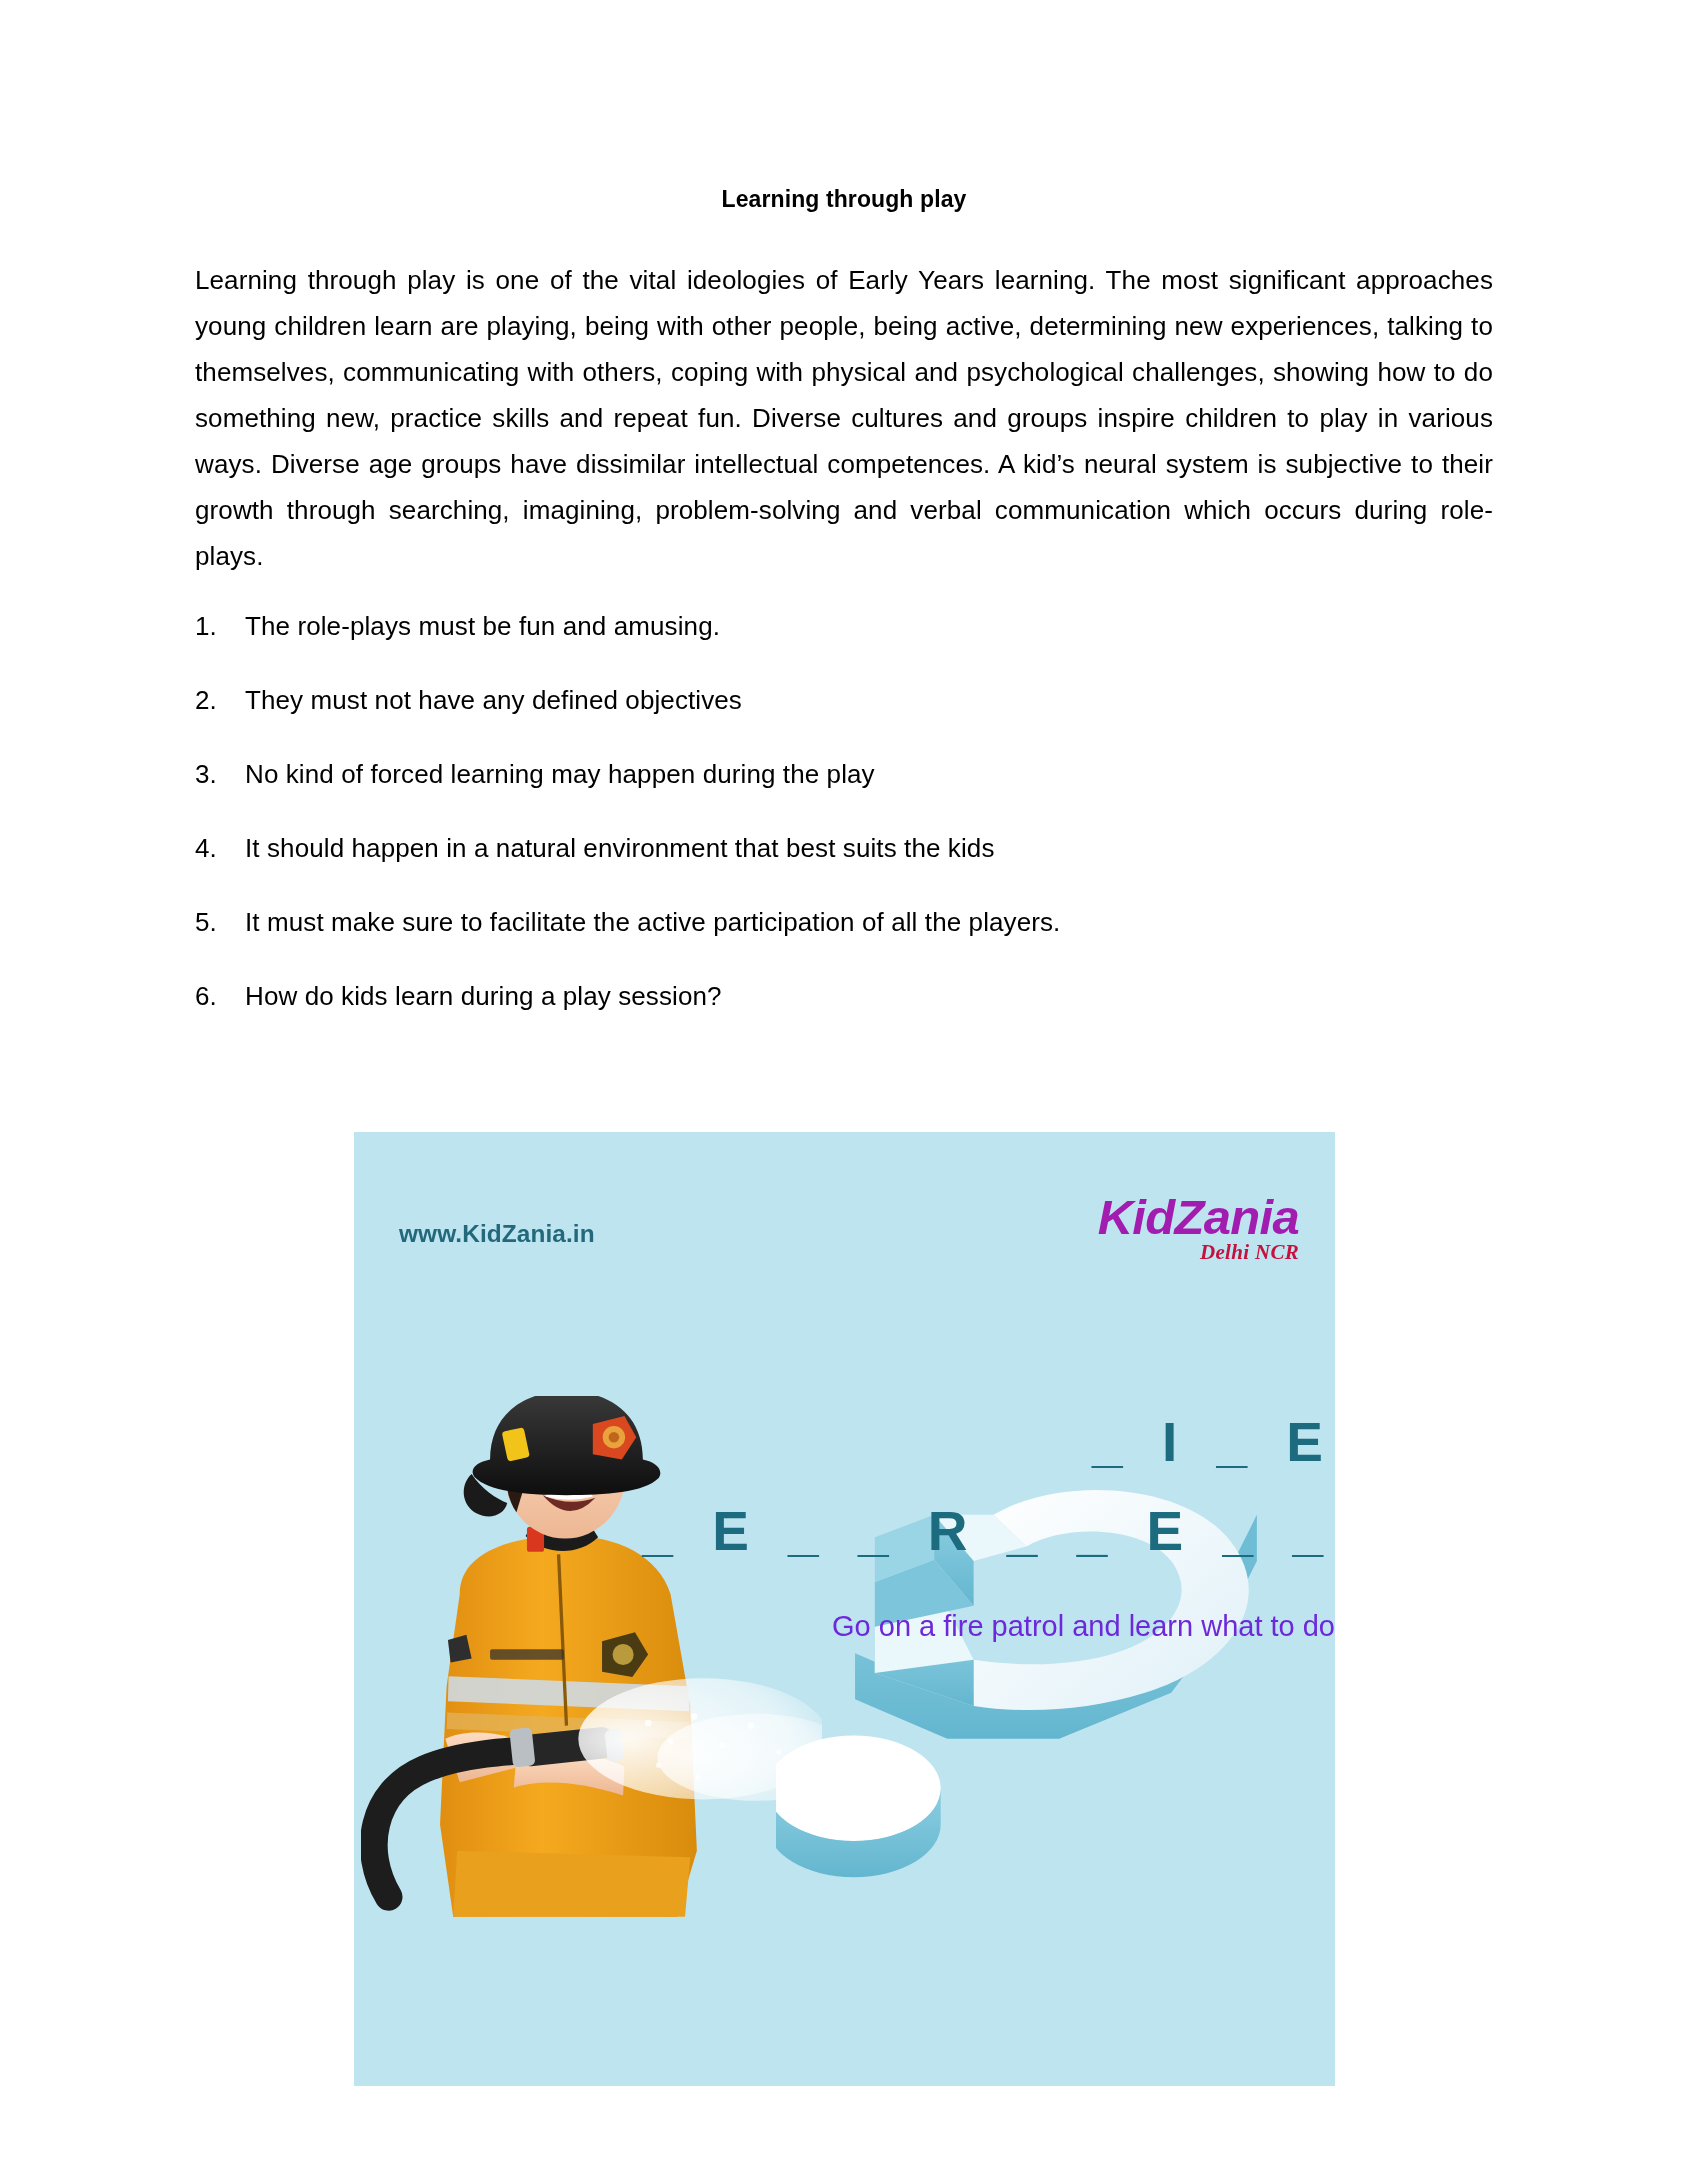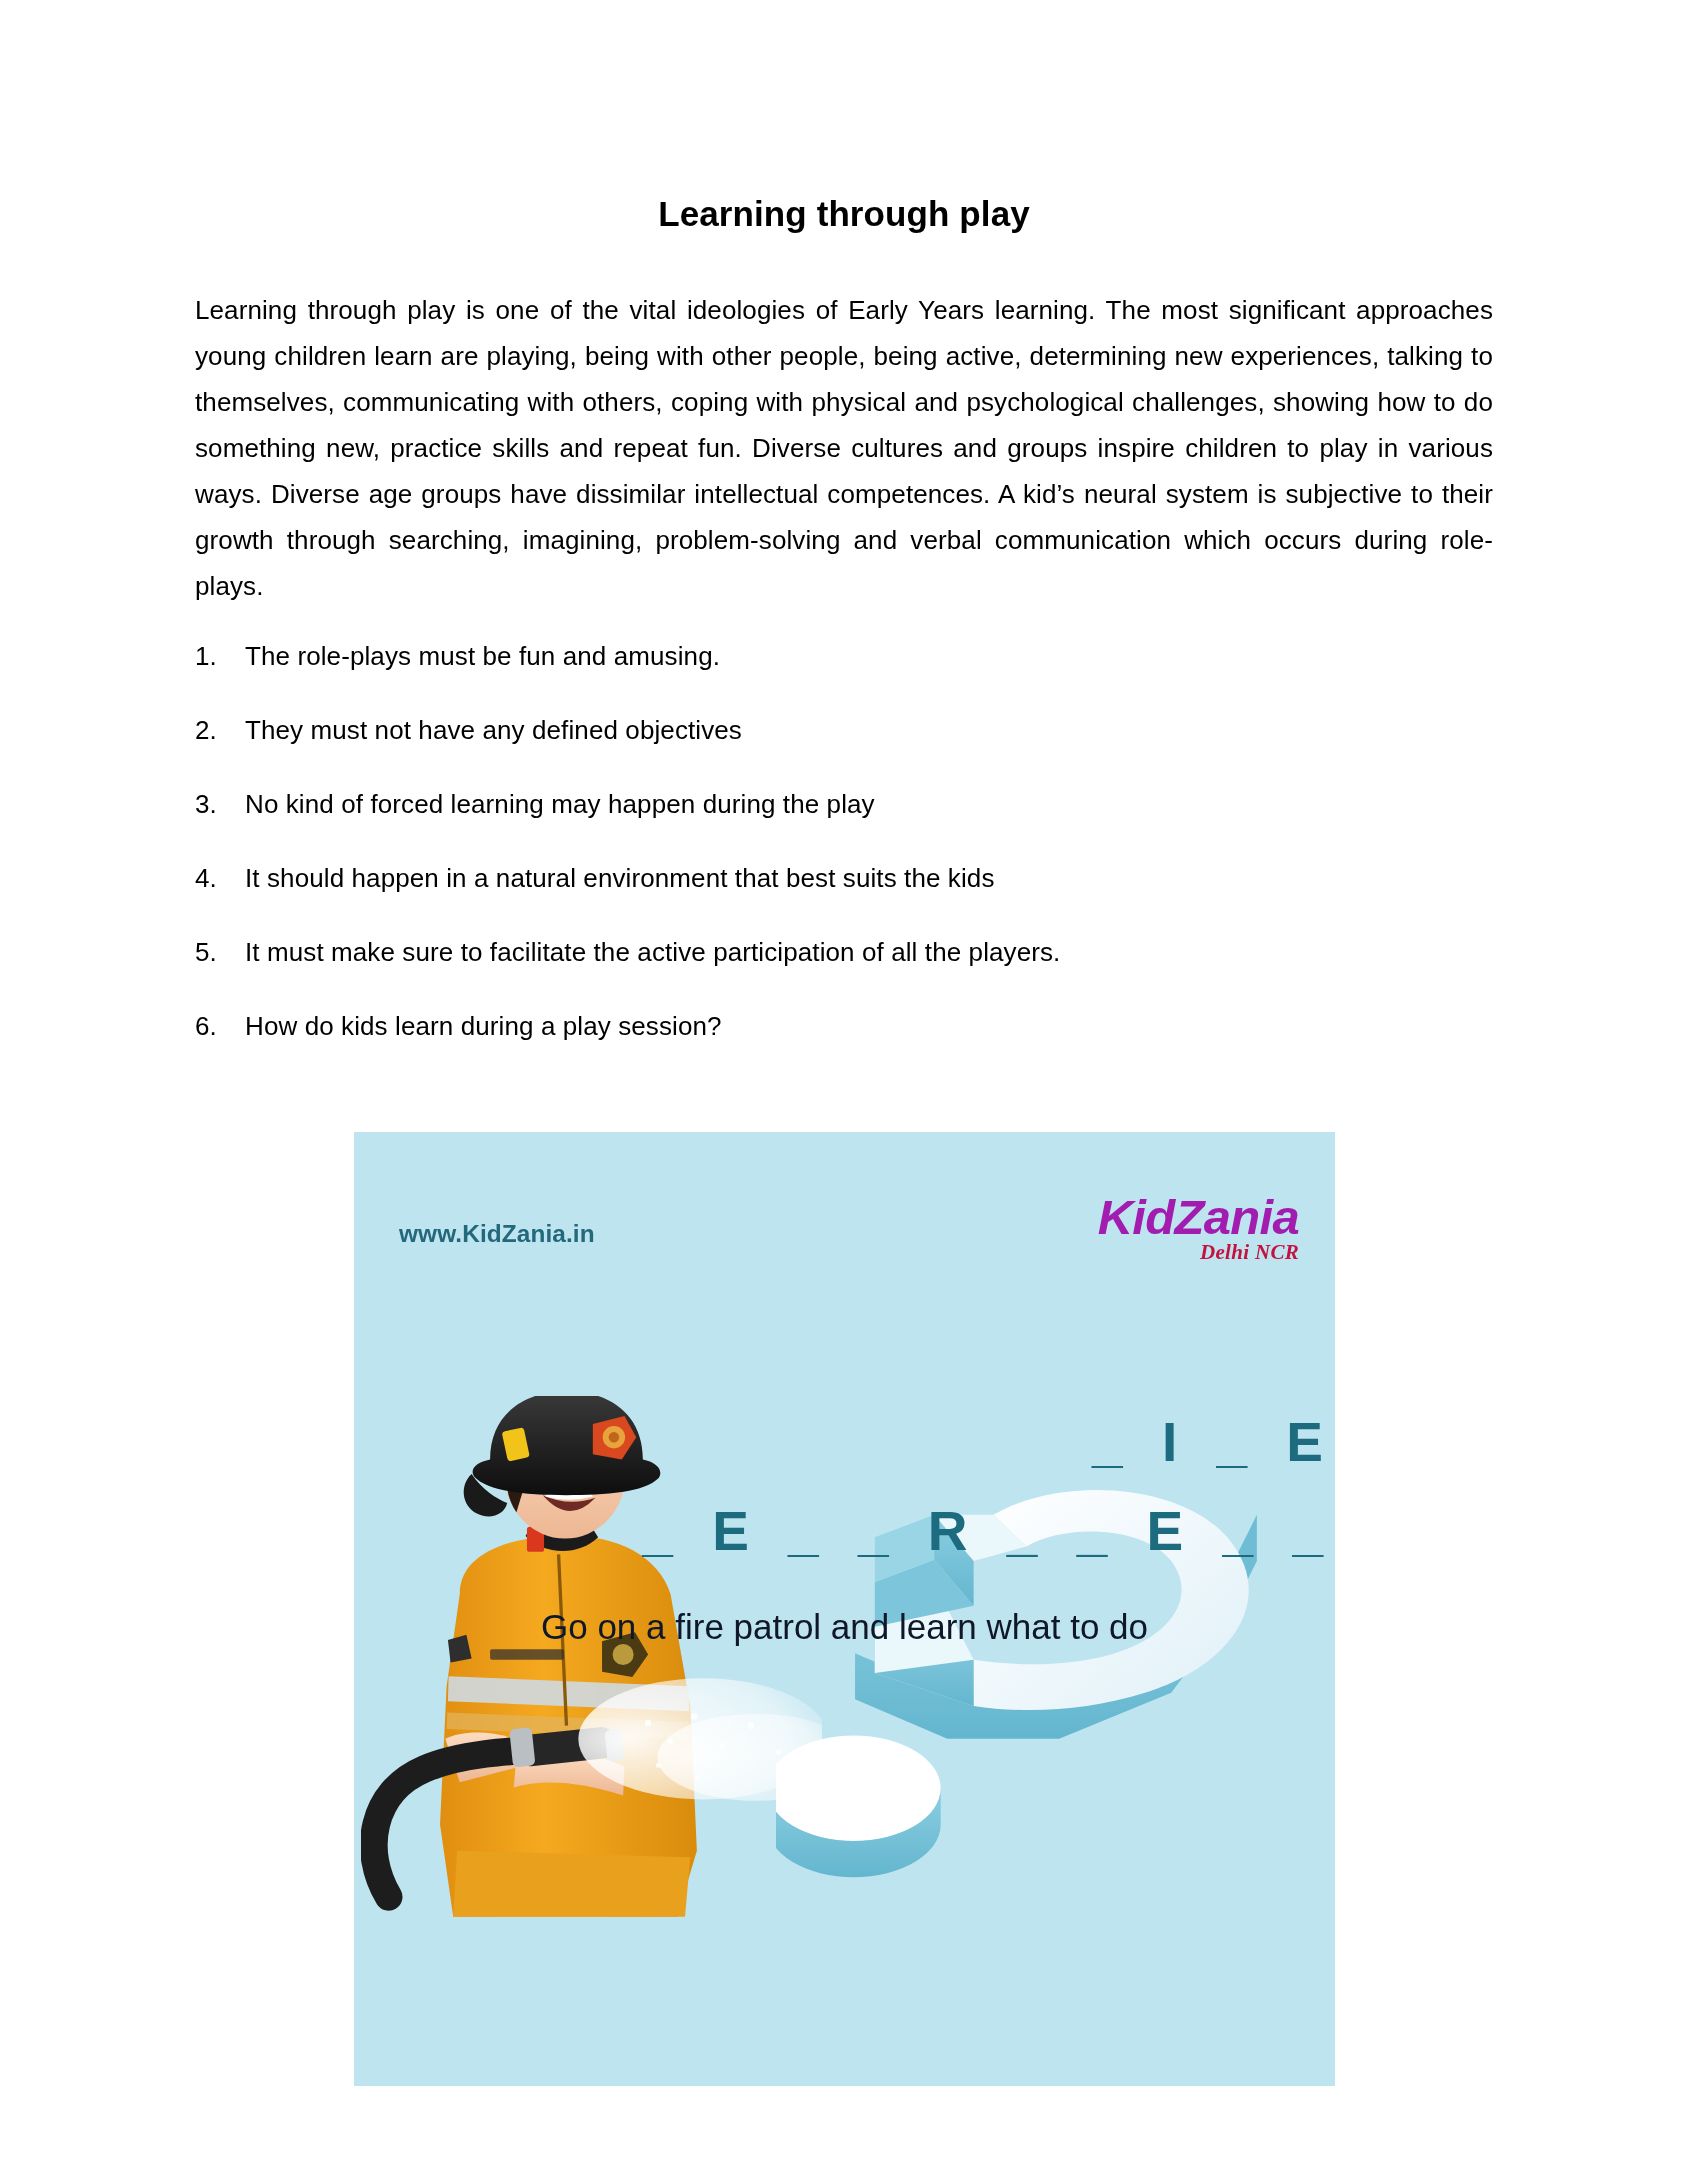--- a/index.html
+++ b/index.html
@@ -26,23 +26,23 @@
 
   .content {
     position: absolute;
     left: 195px;
     top: 0;
     width: 1298px;
   }
 
   
   .doc-title {
-    margin: 8px;
+    margin: 0;
     padding-top: 186px;
-    font-size: 35px;
+    font-size: 23px;
     font-weight: bold;
     text-align: center;
     letter-spacing: 0.1px;
     line-height: 1.15;
   }
 
   
   .body-para {
     margin: 0;
     padding-top: 45px;
@@ -150,24 +150,24 @@
     line-height: 1;
     margin-top: 34px;
     text-align: right;
   }
 
   .tagline {
     position: absolute;
     left: 0;
     top: 476px;
     width: 981px;
-    text-align: center;
-    font-size: 35px;
+    text-align: right;
+    font-size: 29px;
     line-height: 37px;
-    color: #0f172a;
+    color: #6d28d9;
   }
 
   
   .qmark {
     position: absolute;
     left: 422px;
     top: 297px;
     width: 527px;
     height: 455px;
   }

